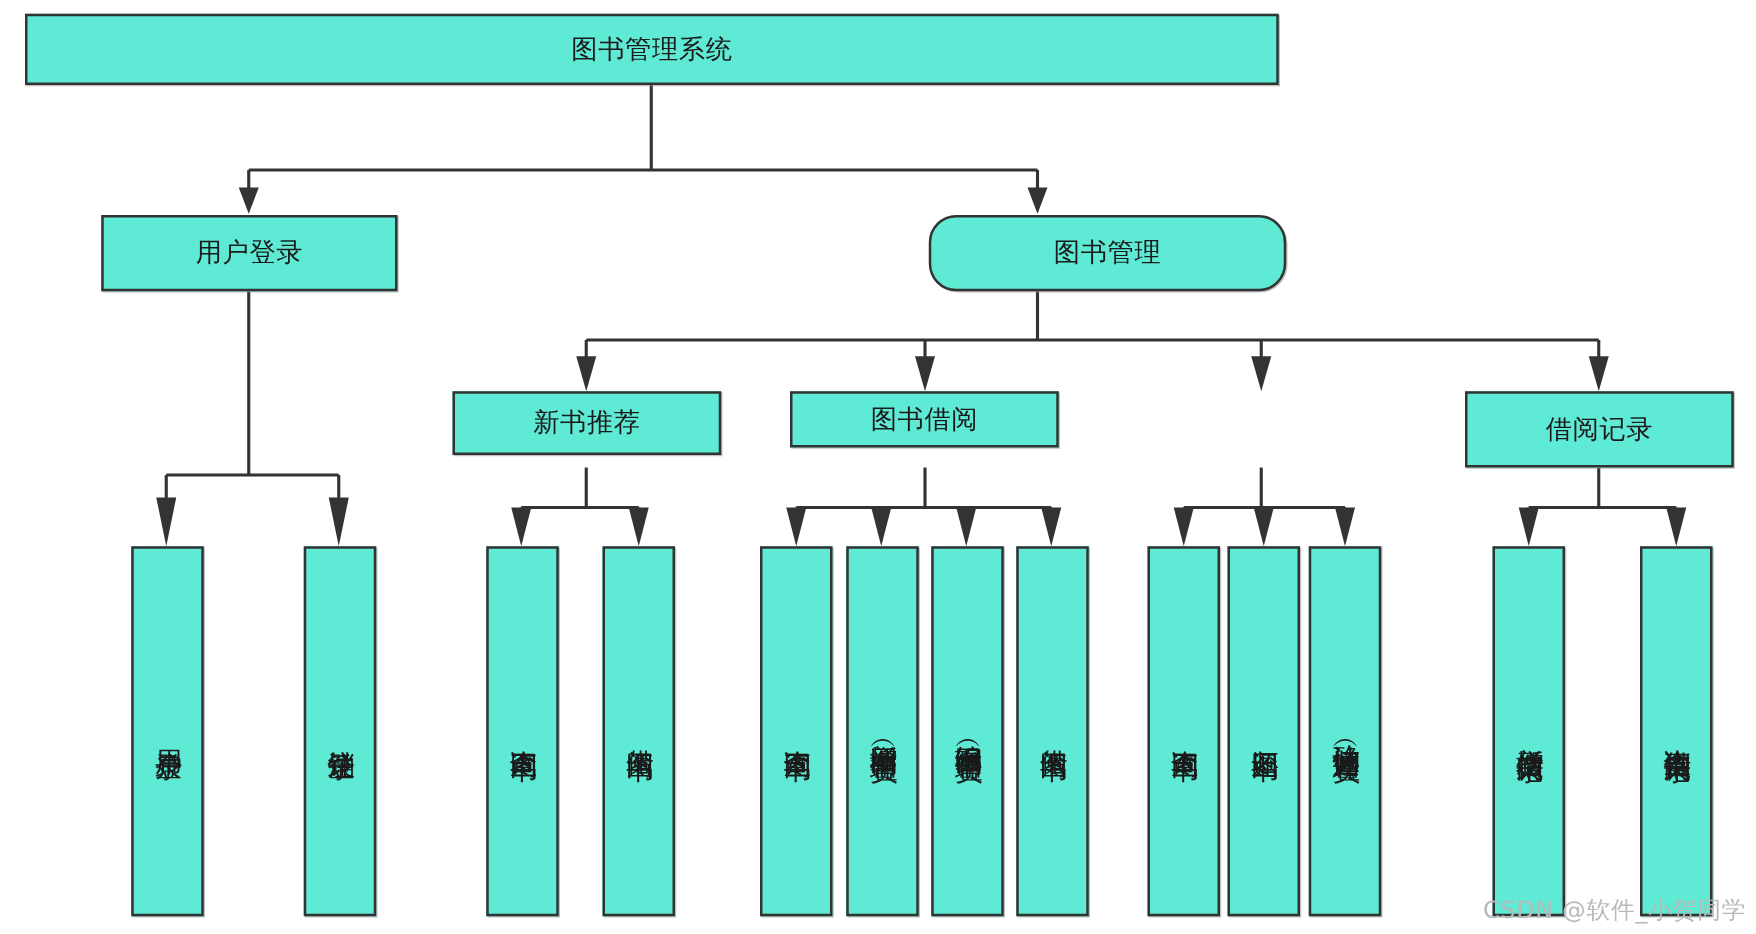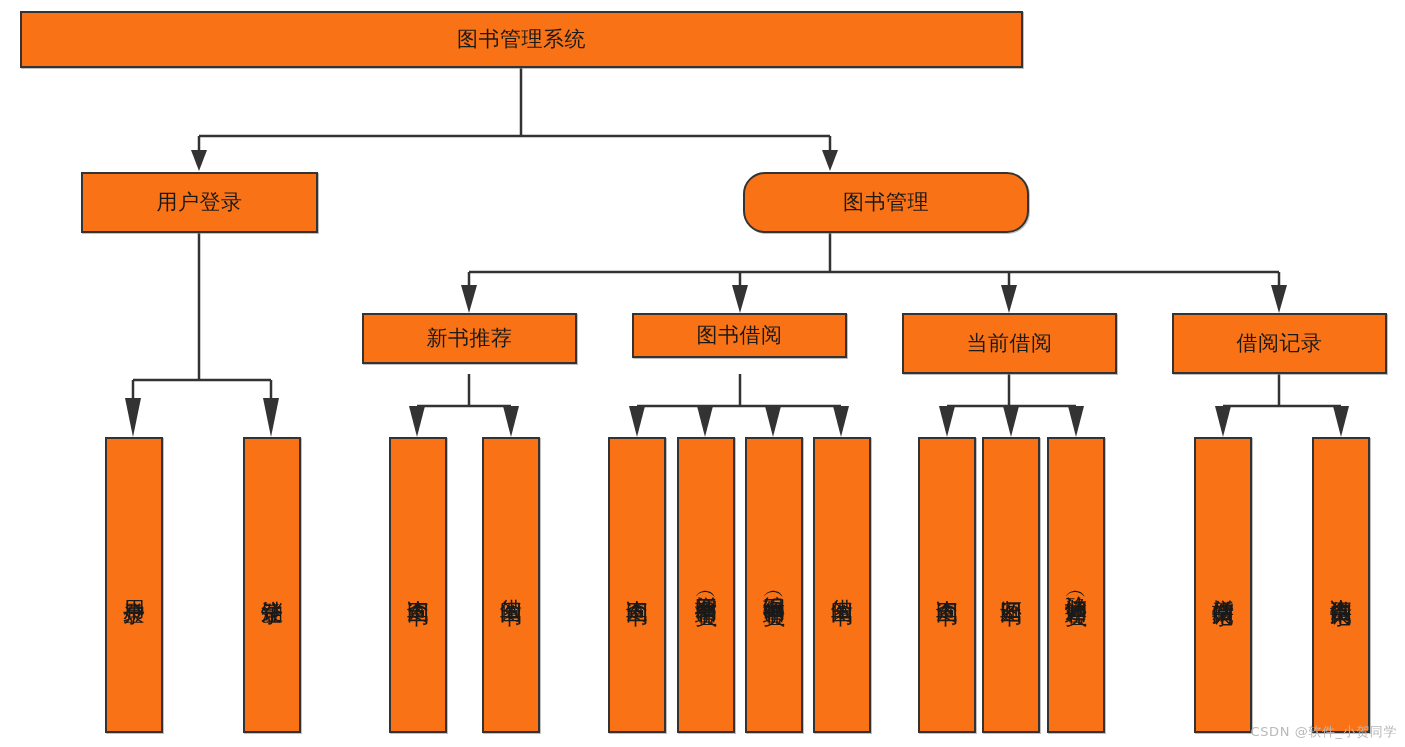--- a/index.html
+++ b/index.html
@@ -16,21 +16,21 @@
   }
   #diagram-root {
     position: absolute;
     left: 0; top: 0;
     width: 1405px;
     height: 747px;
   }
   .node-box {
     position: absolute;
     box-sizing: border-box;
-    background: #f97316;
+    background: #5eead4;
     border: 2.5px solid #333333;
     box-shadow: 1px 1px 0 rgba(140,140,140,0.55);
     display: flex;
     align-items: center;
     justify-content: center;
     overflow: hidden;
   }
   .node-label {
     color: #1a1a1a;
     font-size: 21px;
@@ -45,21 +45,21 @@
     font-size: 22px;
     line-height: 1.1;
     letter-spacing: 1.5px;
     white-space: normal;
     max-height: 100%;
   }
   .watermark {
     position: absolute;
     right: 8px;
     bottom: 6px;
-    font-size: 13px;
+    font-size: 19px;
     color: #b9b9b9;
     letter-spacing: 0.6px;
     white-space: nowrap;
     user-select: none;
   }
   svg.links {
     position: absolute;
     left: 0; top: 0;
     width: 1405px;
     height: 747px;
@@ -151,23 +151,20 @@
   <div class="node-box" style="left:743px; top:172px; width:286px; height:61px;border-radius:22px;">
     <span class="node-label">图书管理</span>
   </div>
 
   <div class="node-box" style="left:362px; top:313px; width:215px; height:51px;">
     <span class="node-label">新书推荐</span>
   </div>
   <div class="node-box" style="left:632px; top:313px; width:215px; height:45px;">
     <span class="node-label">图书借阅</span>
   </div>
-  <div class="node-box" style="left:902px; top:313px; width:215px; height:61px;">
-    <span class="node-label">当前借阅</span>
-  </div>
   <div class="node-box" style="left:1172px; top:313px; width:215px; height:61px;font-family:Liberation Serif, serif;">
     <span class="node-label">借阅记录</span>
   </div>
 
   <div class="node-box vertical" style="left:105px; top:437px; width:58px; height:296px;">
     <span class="node-label">用户登录</span>
   </div>
   <div class="node-box vertical" style="left:243px; top:437px; width:58px; height:296px;">
     <span class="node-label">注销登录</span>
   </div>

